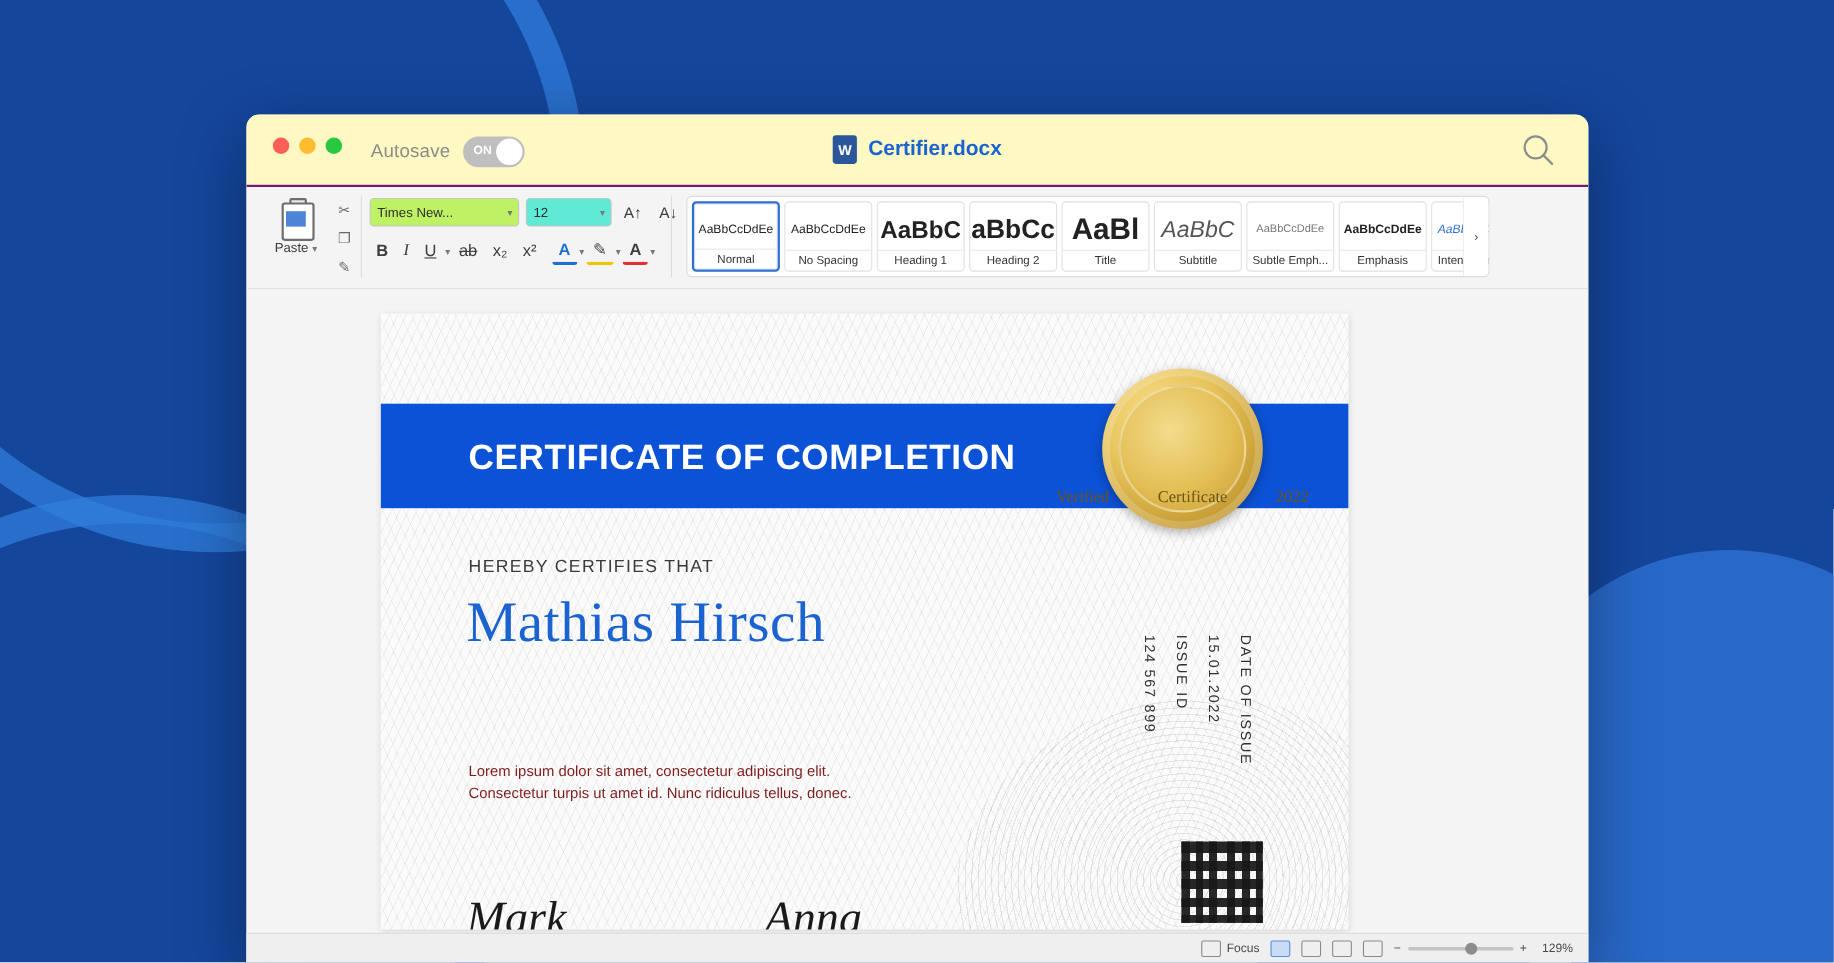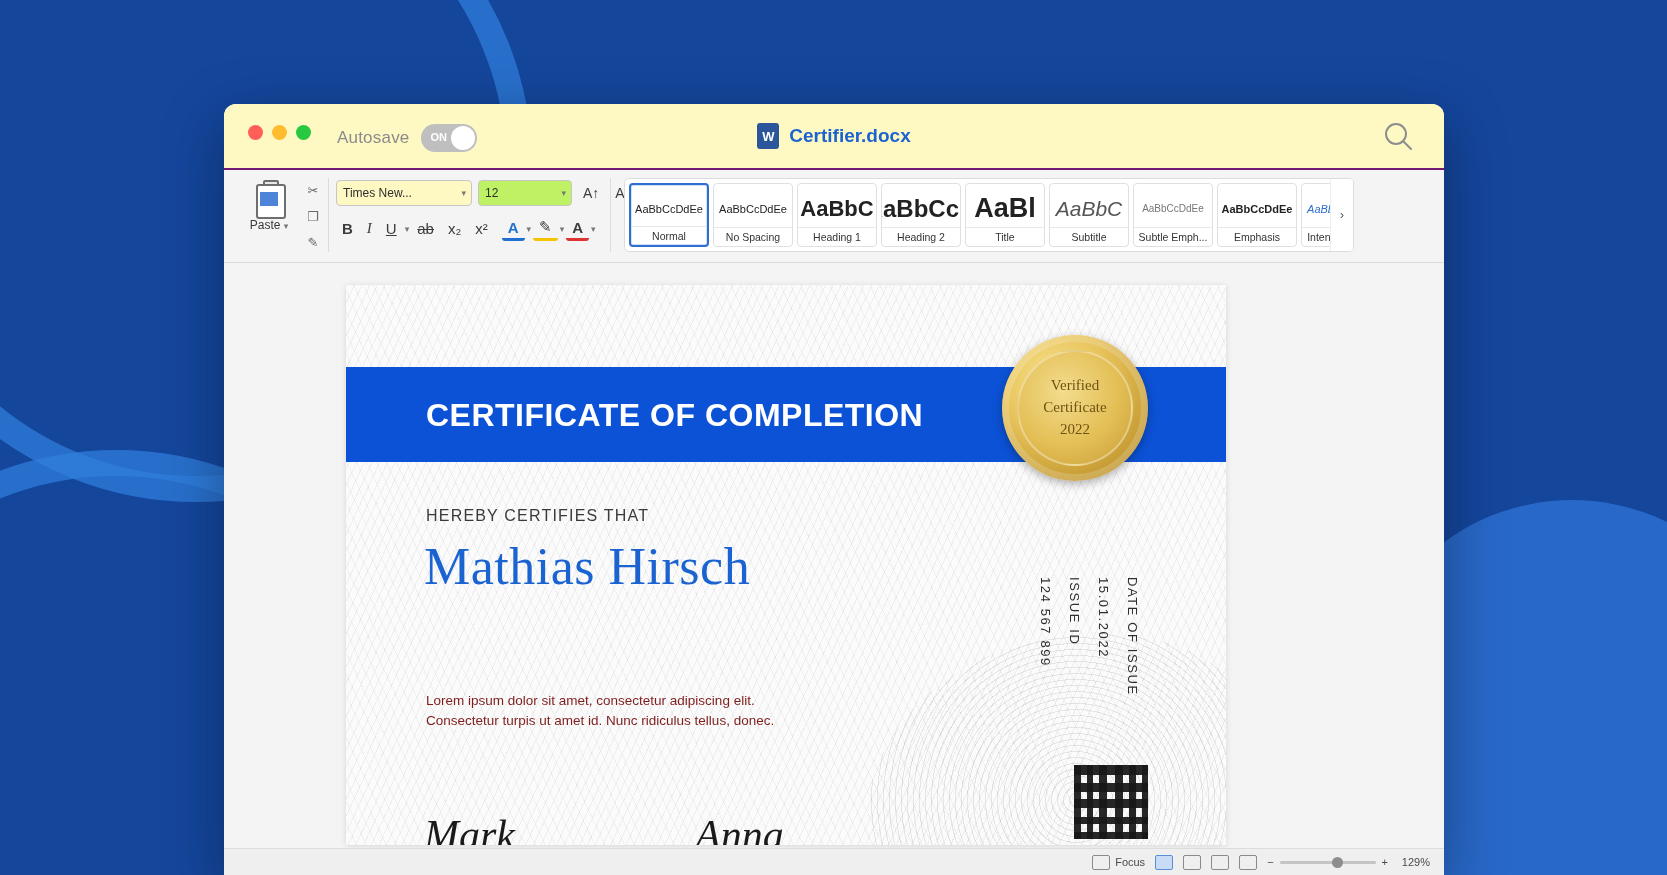--- a/index.html
+++ b/index.html
@@ -238,38 +238,38 @@
     position: absolute;
     left: 112px;
     top: 10px;
   }
   .font-row1 { display: flex; align-items: center; gap: 6px; }
   .font-select {
     width: 112px;
     height: 24px;
     border: 1px solid #c6c6c6;
     border-radius: 4px;
-    background: #fef9c3;
+    background: #bef264;
     font-size: 12px;
     color: #2e2e2e;
     padding: 0 16px 0 6px;
     line-height: 24px;
     position: relative;
     white-space: nowrap;
     overflow: hidden;
   }
   .size-select {
     width: 54px;
     height: 24px;
     border: 1px solid #c6c6c6;
     border-radius: 4px;
-    background: #bef264;
+    background: #5eead4;
     font-size: 12px;
     color: #2e2e2e;
-    padding: 0 32px 0 6px;
+    padding: 0 16px 0 6px;
     line-height: 24px;
     position: relative;
   }
   .sel-caret {
     position: absolute;
     right: 5px;
     top: 0;
     font-size: 9px;
     color: #777;
     line-height: 24px;
@@ -439,27 +439,28 @@
     justify-content: center;
     text-align: center;
   }
   .seal-inner {
     width: 112px;
     height: 112px;
     border-radius: 50%;
     background: radial-gradient(circle at 40% 35%, #f3dc8d 0%, #e3bf55 55%, #c79c35 100%);
     border: 2px solid rgba(255,255,255,.35);
     display: flex;
-    flex-direction: column;
-    align-items: center;
+    flex-direction: row;
+    align-items: flex-end;
     justify-content: center;
     color: #6e5312;
     font-family: "Liberation Serif", serif;
     font-size: 15px;
     line-height: 1.45;
+    gap: 44px;
   }
   .hereby {
     position: absolute;
     left: 80px;
     top: 222px;
     font-size: 16px;
     letter-spacing: 1.2px;
     color: #3a3a3a;
   }
   .recipient {

